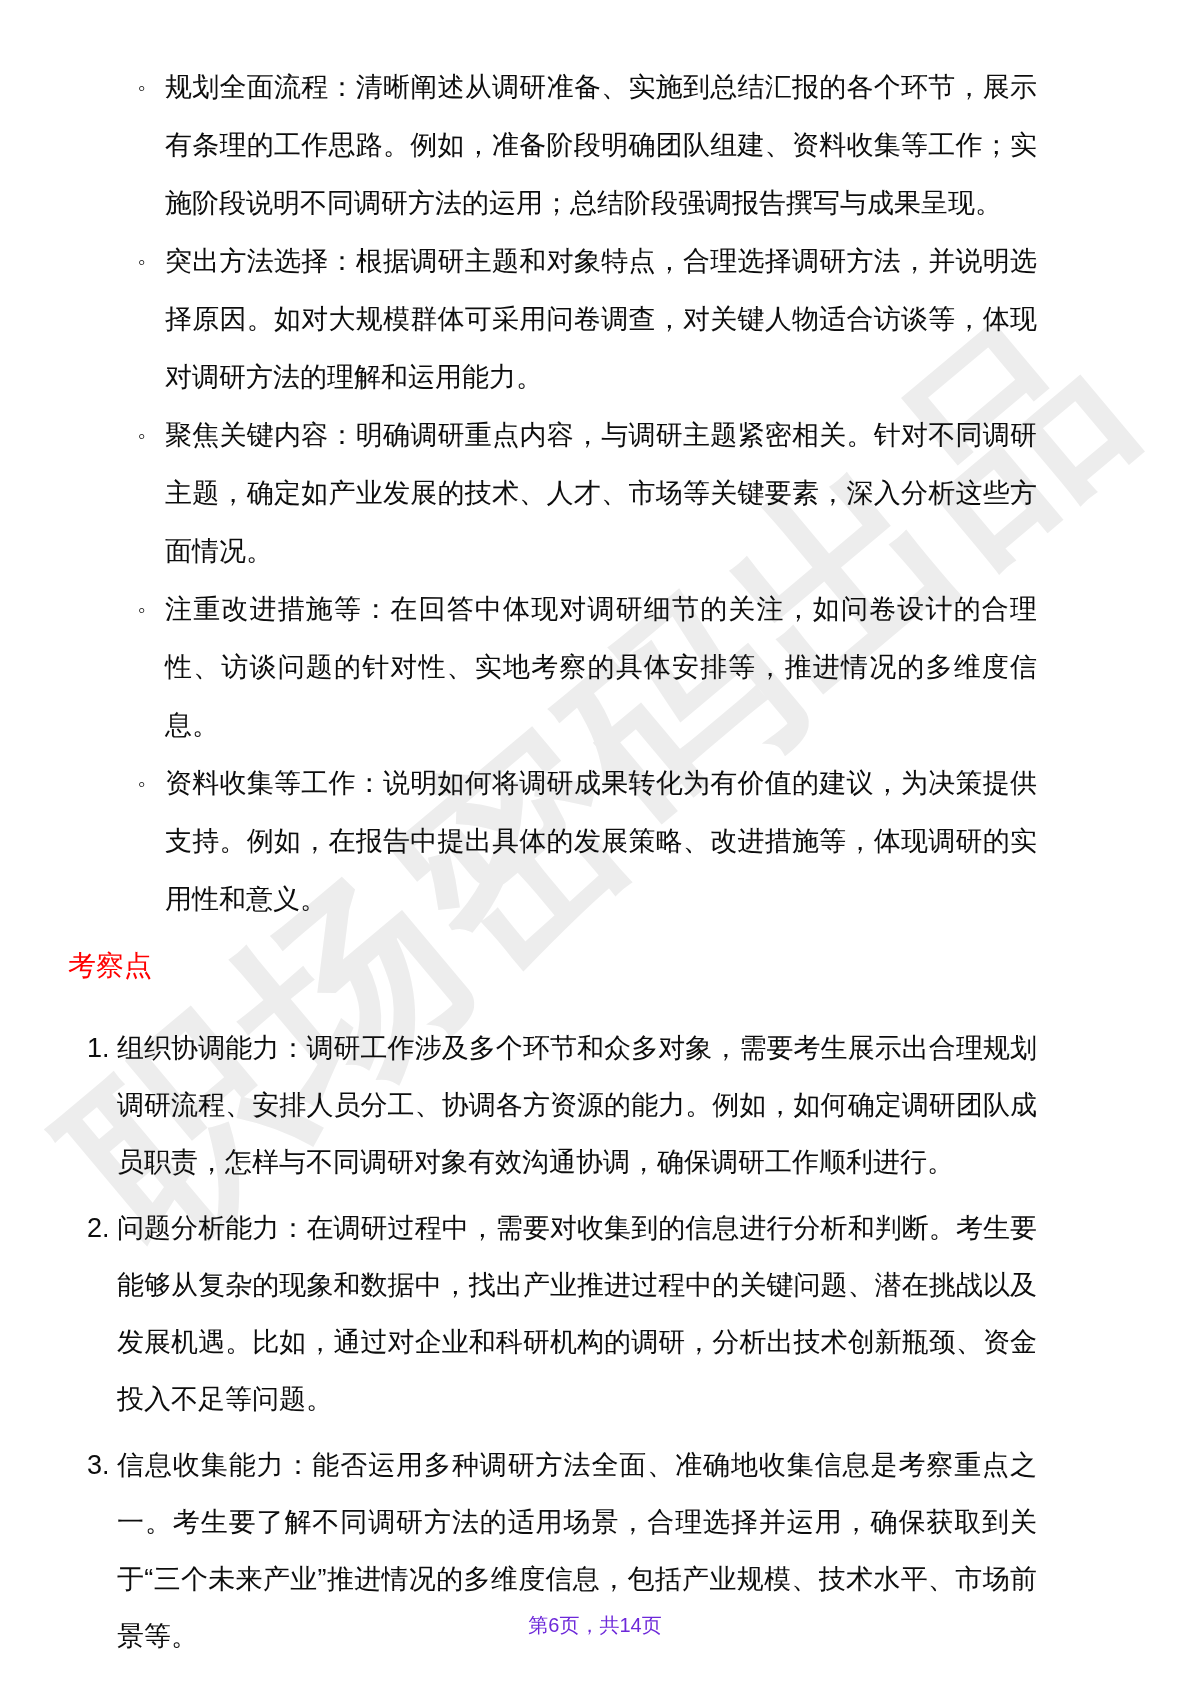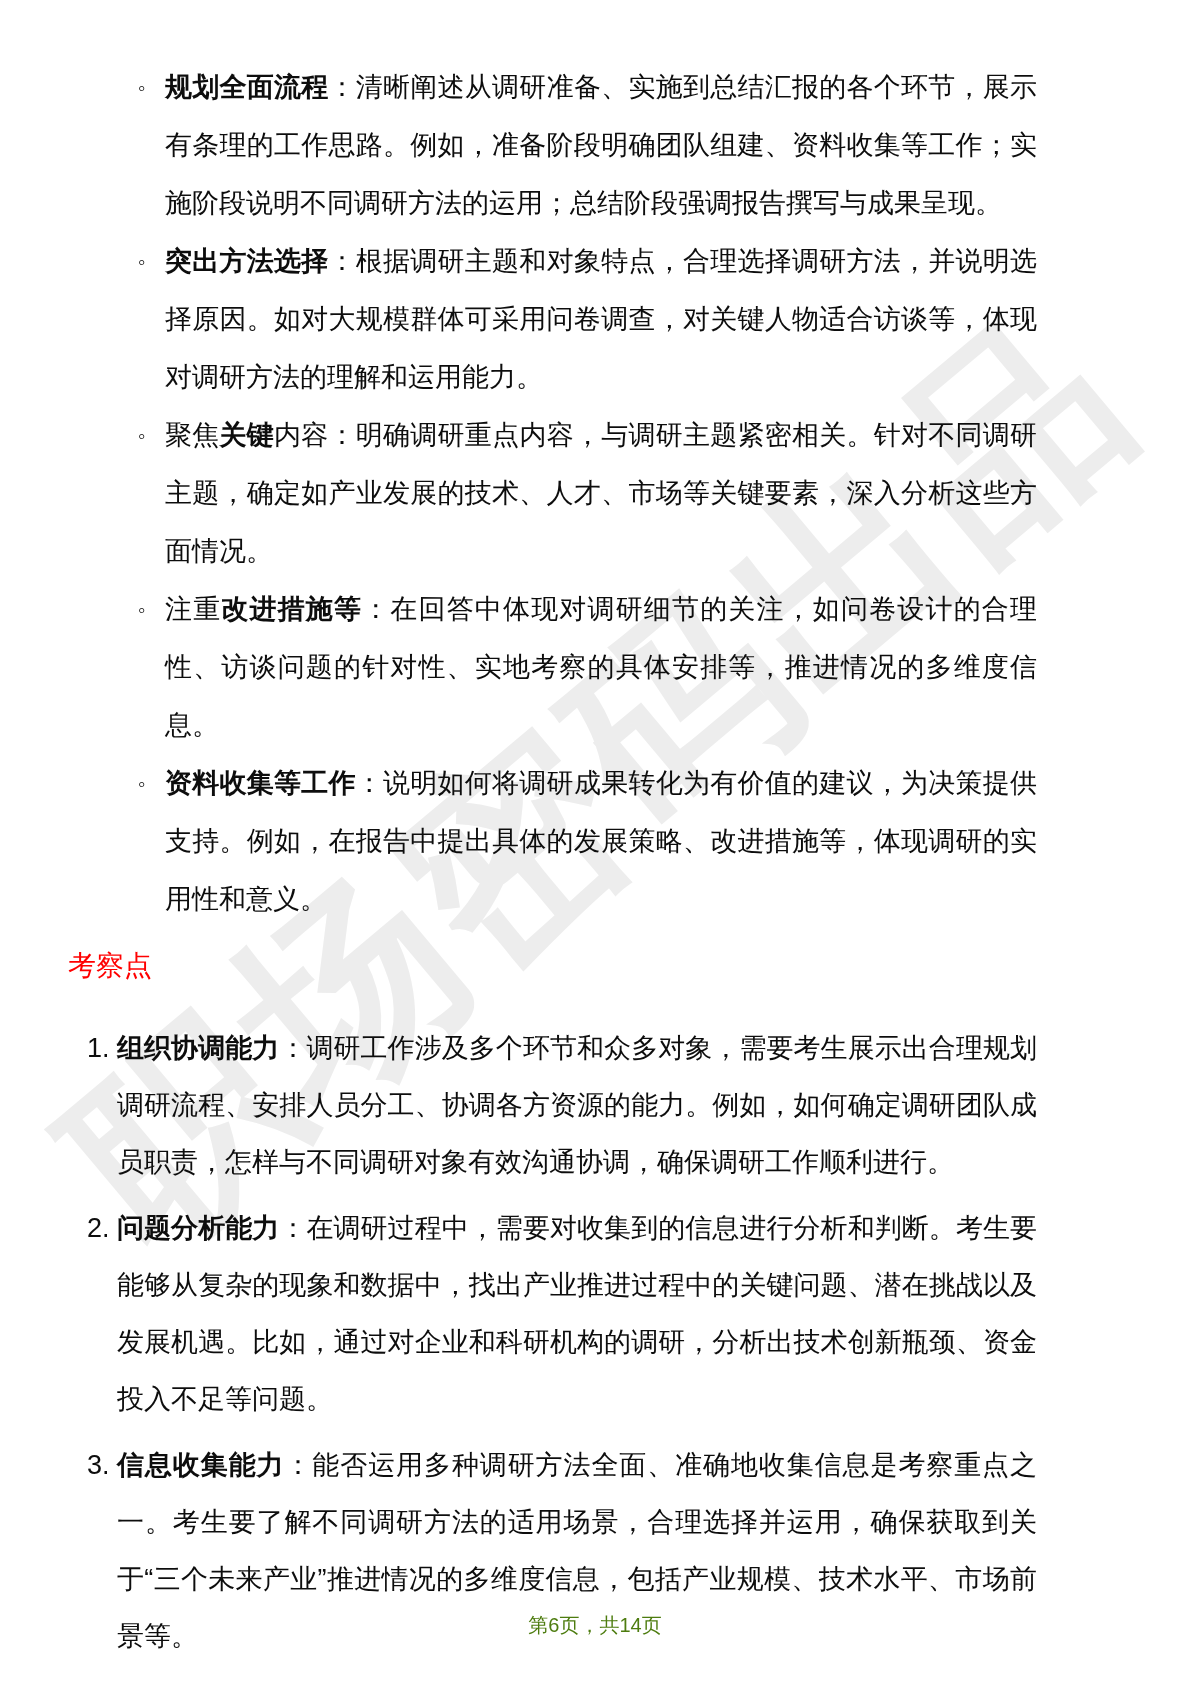--- a/index.html
+++ b/index.html
@@ -35,21 +35,21 @@
     font-size:27px;
     line-height:58px;
     text-align:justify;
   }
   .bullets li{position:relative;}
   .bullets .marker{
     position:absolute;
     left:-27px;top:1px;
     font-size:21px;
   }
-  b{font-weight:700;}
+  b{font-weight:400;}
   .section-title{
     margin:21px 0 0 68px;
     font-size:28px;
     line-height:34px;
     font-weight:normal;
   }
   
   .numbered{
     list-style:none;
     margin:37px 0 0 0;
@@ -59,21 +59,21 @@
     text-align:justify;
   }
   .numbered li{position:relative;margin-bottom:9px;}
   .numbered .num{position:absolute;left:-30px;top:0;}
   .footer{
     position:absolute;
     left:0;top:1612px;
     width:100%;
     text-align:center;
     font-size:20px;
-    color:#4d7c0f;
+    color:#6d28d9;
     z-index:1;
   }
 </style>
 </head>
 <body>
 
 <div class="page">
 
   <div class="watermark">职场密码出品</div>
 

